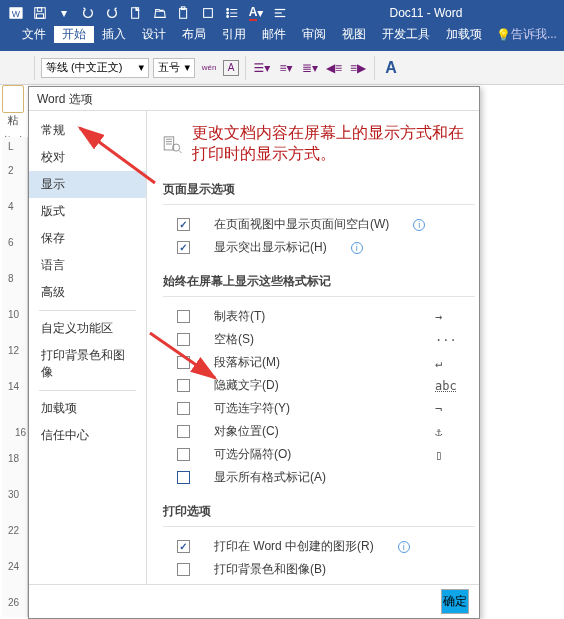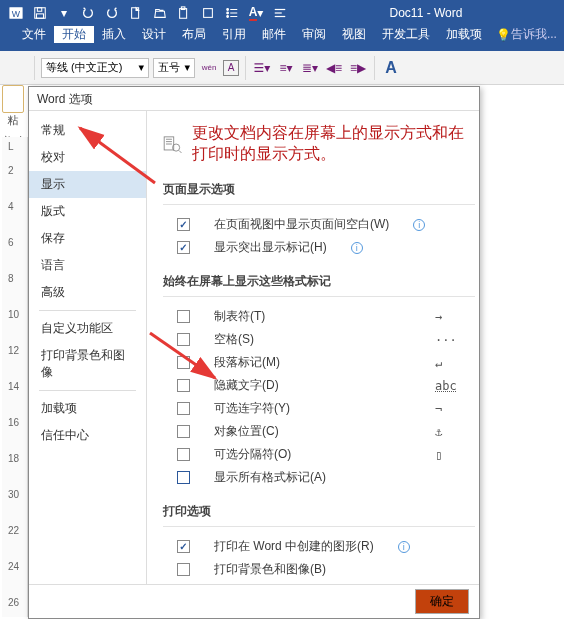--- a/index.html
+++ b/index.html
@@ -34,21 +34,21 @@
 .dlg-head-text { font-size: 16px; color: #b91c1c; }
 .section-title { font-size: 12px; font-weight: bold; margin: 8px 0 6px 0; color: #444; }
 .section-sep { height: 1px; background: #e3e3e3; margin-bottom: 8px; }
 .option-row { display: flex; align-items: center; gap: 24px; padding: 3px 0 3px 14px; font-size: 12px; }
 .option-row .glyph { margin-left: auto; width: 40px; text-align: left; color: #555; font-family: monospace; }
 .chk { width: 13px; height: 13px; border: 1px solid #888; background: #fff; display: inline-flex; align-items: center; justify-content: center; }
 .chk.checked::after { content: "✓"; font-size: 10px; color: #2b579a; font-weight: bold; }
 .chk.blue { border-color: #2b579a; }
 .info-icon { width: 12px; height: 12px; border-radius: 50%; border: 1px solid #5599dd; color: #5599dd; font-size: 9px; display: inline-flex; align-items: center; justify-content: center; }
 .dlg-footer { height: 34px; border-top: 1px solid #ddd; display: flex; justify-content: flex-end; align-items: center; padding: 0 10px; gap: 8px; }
-.btn { border: 1px solid #aaa; background: #c2410c; padding: 3px 14px; font-size: 12px; cursor: pointer; text-align: center; }
+.btn { border: 1px solid #aaa; background: #0ea5e9; padding: 3px 1px; font-size: 12px; cursor: pointer; text-align: center; }
 .arrow { position: absolute; pointer-events: none; }
 .A-underline { border-bottom: 2px solid #d32f2f; }
 </style>
 </head>
 <body>
 
 <div class="title-bar">
   <span class="qat-icon">
       <svg viewBox="0 0 16 16">
         <rect x="1" y="2" width="14" height="12" fill="#fff" stroke="#fff"></rect>
@@ -166,21 +166,21 @@
 
 <div class="ruler-area">
   <div class="ruler-tick" style="top:4px">L</div>
 <div class="ruler-tick" style="top: 28px;">2</div>
     <div class="ruler-tick" style="top: 64px;">4</div>
     <div class="ruler-tick" style="top: 100px;">6</div>
     <div class="ruler-tick" style="top: 136px;">8</div>
     <div class="ruler-tick" style="top: 172px;">10</div>
     <div class="ruler-tick" style="top: 208px;">12</div>
     <div class="ruler-tick" style="top: 244px;">14</div>
-    <div class="ruler-tick" style="top: 280px;">16</div>
+    <div class="ruler-tick" style="top: 290px; margin-left: 7px;">16</div>
     <div class="ruler-tick" style="top: 316px;">18</div>
     <div class="ruler-tick" style="top: 352px;">30</div>
     <div class="ruler-tick" style="top: 388px;">22</div>
     <div class="ruler-tick" style="top: 424px;">24</div>
     <div class="ruler-tick" style="top: 460px;">26</div>
   </div>
 
 <div class="dialog">
   <div class="dialog-title">Word 选项</div>
   <div class="dialog-body">

